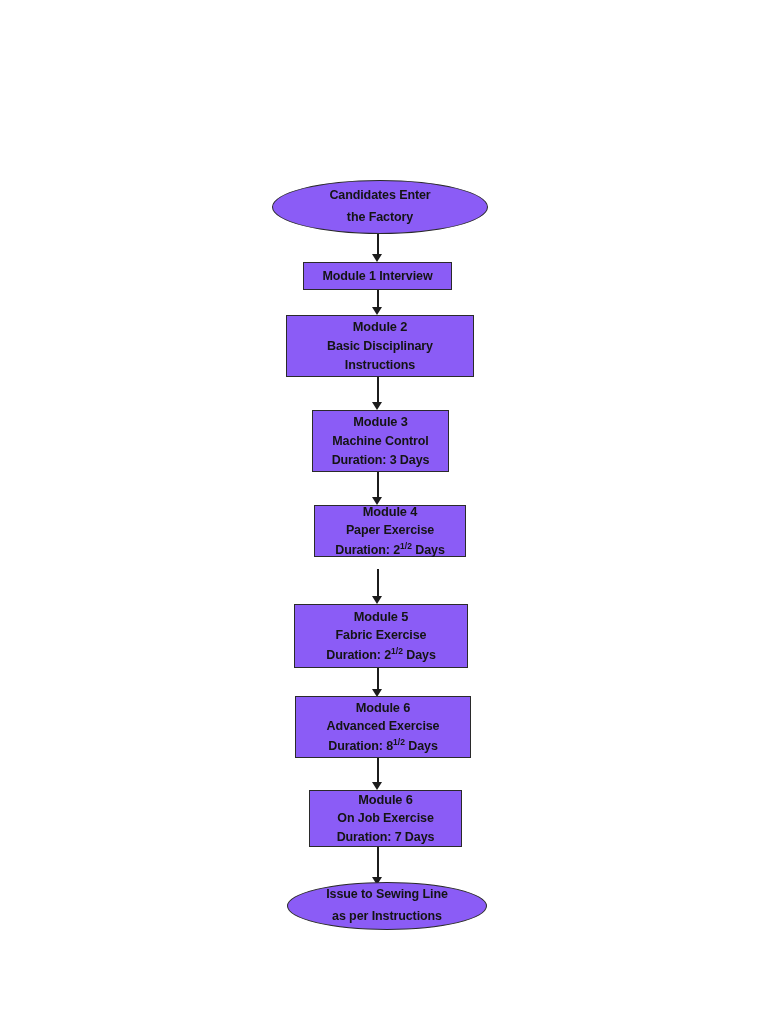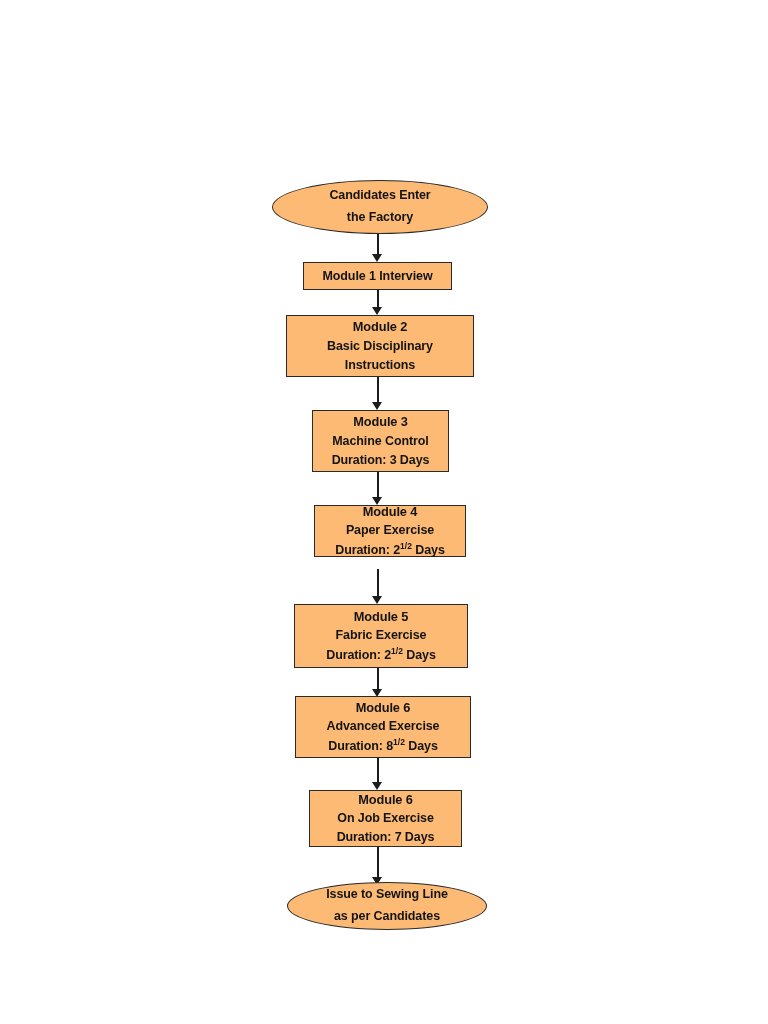--- a/index.html
+++ b/index.html
@@ -49,21 +49,21 @@
   }
 
   .node {
     position: absolute;
     box-sizing: border-box;
     display: flex;
     flex-direction: column;
     align-items: center;
     justify-content: center;
     text-align: center;
-    background: #fdba74;
+    background: #8b5cf6;
     color: #141414;
   }
 
   .node.box {
     border: 1.6px solid #2a2a2a;
   }
 
   .node.terminator {
     border: 1.6px solid #2a2a2a;
     border-radius: 50%;
@@ -212,16 +212,16 @@
     <span class="line body">Duration: 7 Days</span>
   </div>
 
   <div class="connector" style="top:847px; height:38px;">
     <div class="stem" style="height:31px;"></div>
     <div class="head" style="top:30px;"></div>
   </div>
 
   <div class="node terminator" style="left:287px; top:882px; width:200px; height:48px;">
     <span class="line">Issue to Sewing Line</span>
-    <span class="line">as per Candidates</span>
+    <span class="line">as per Instructions</span>
   </div>
 
 </div>
 
 </body></html>

